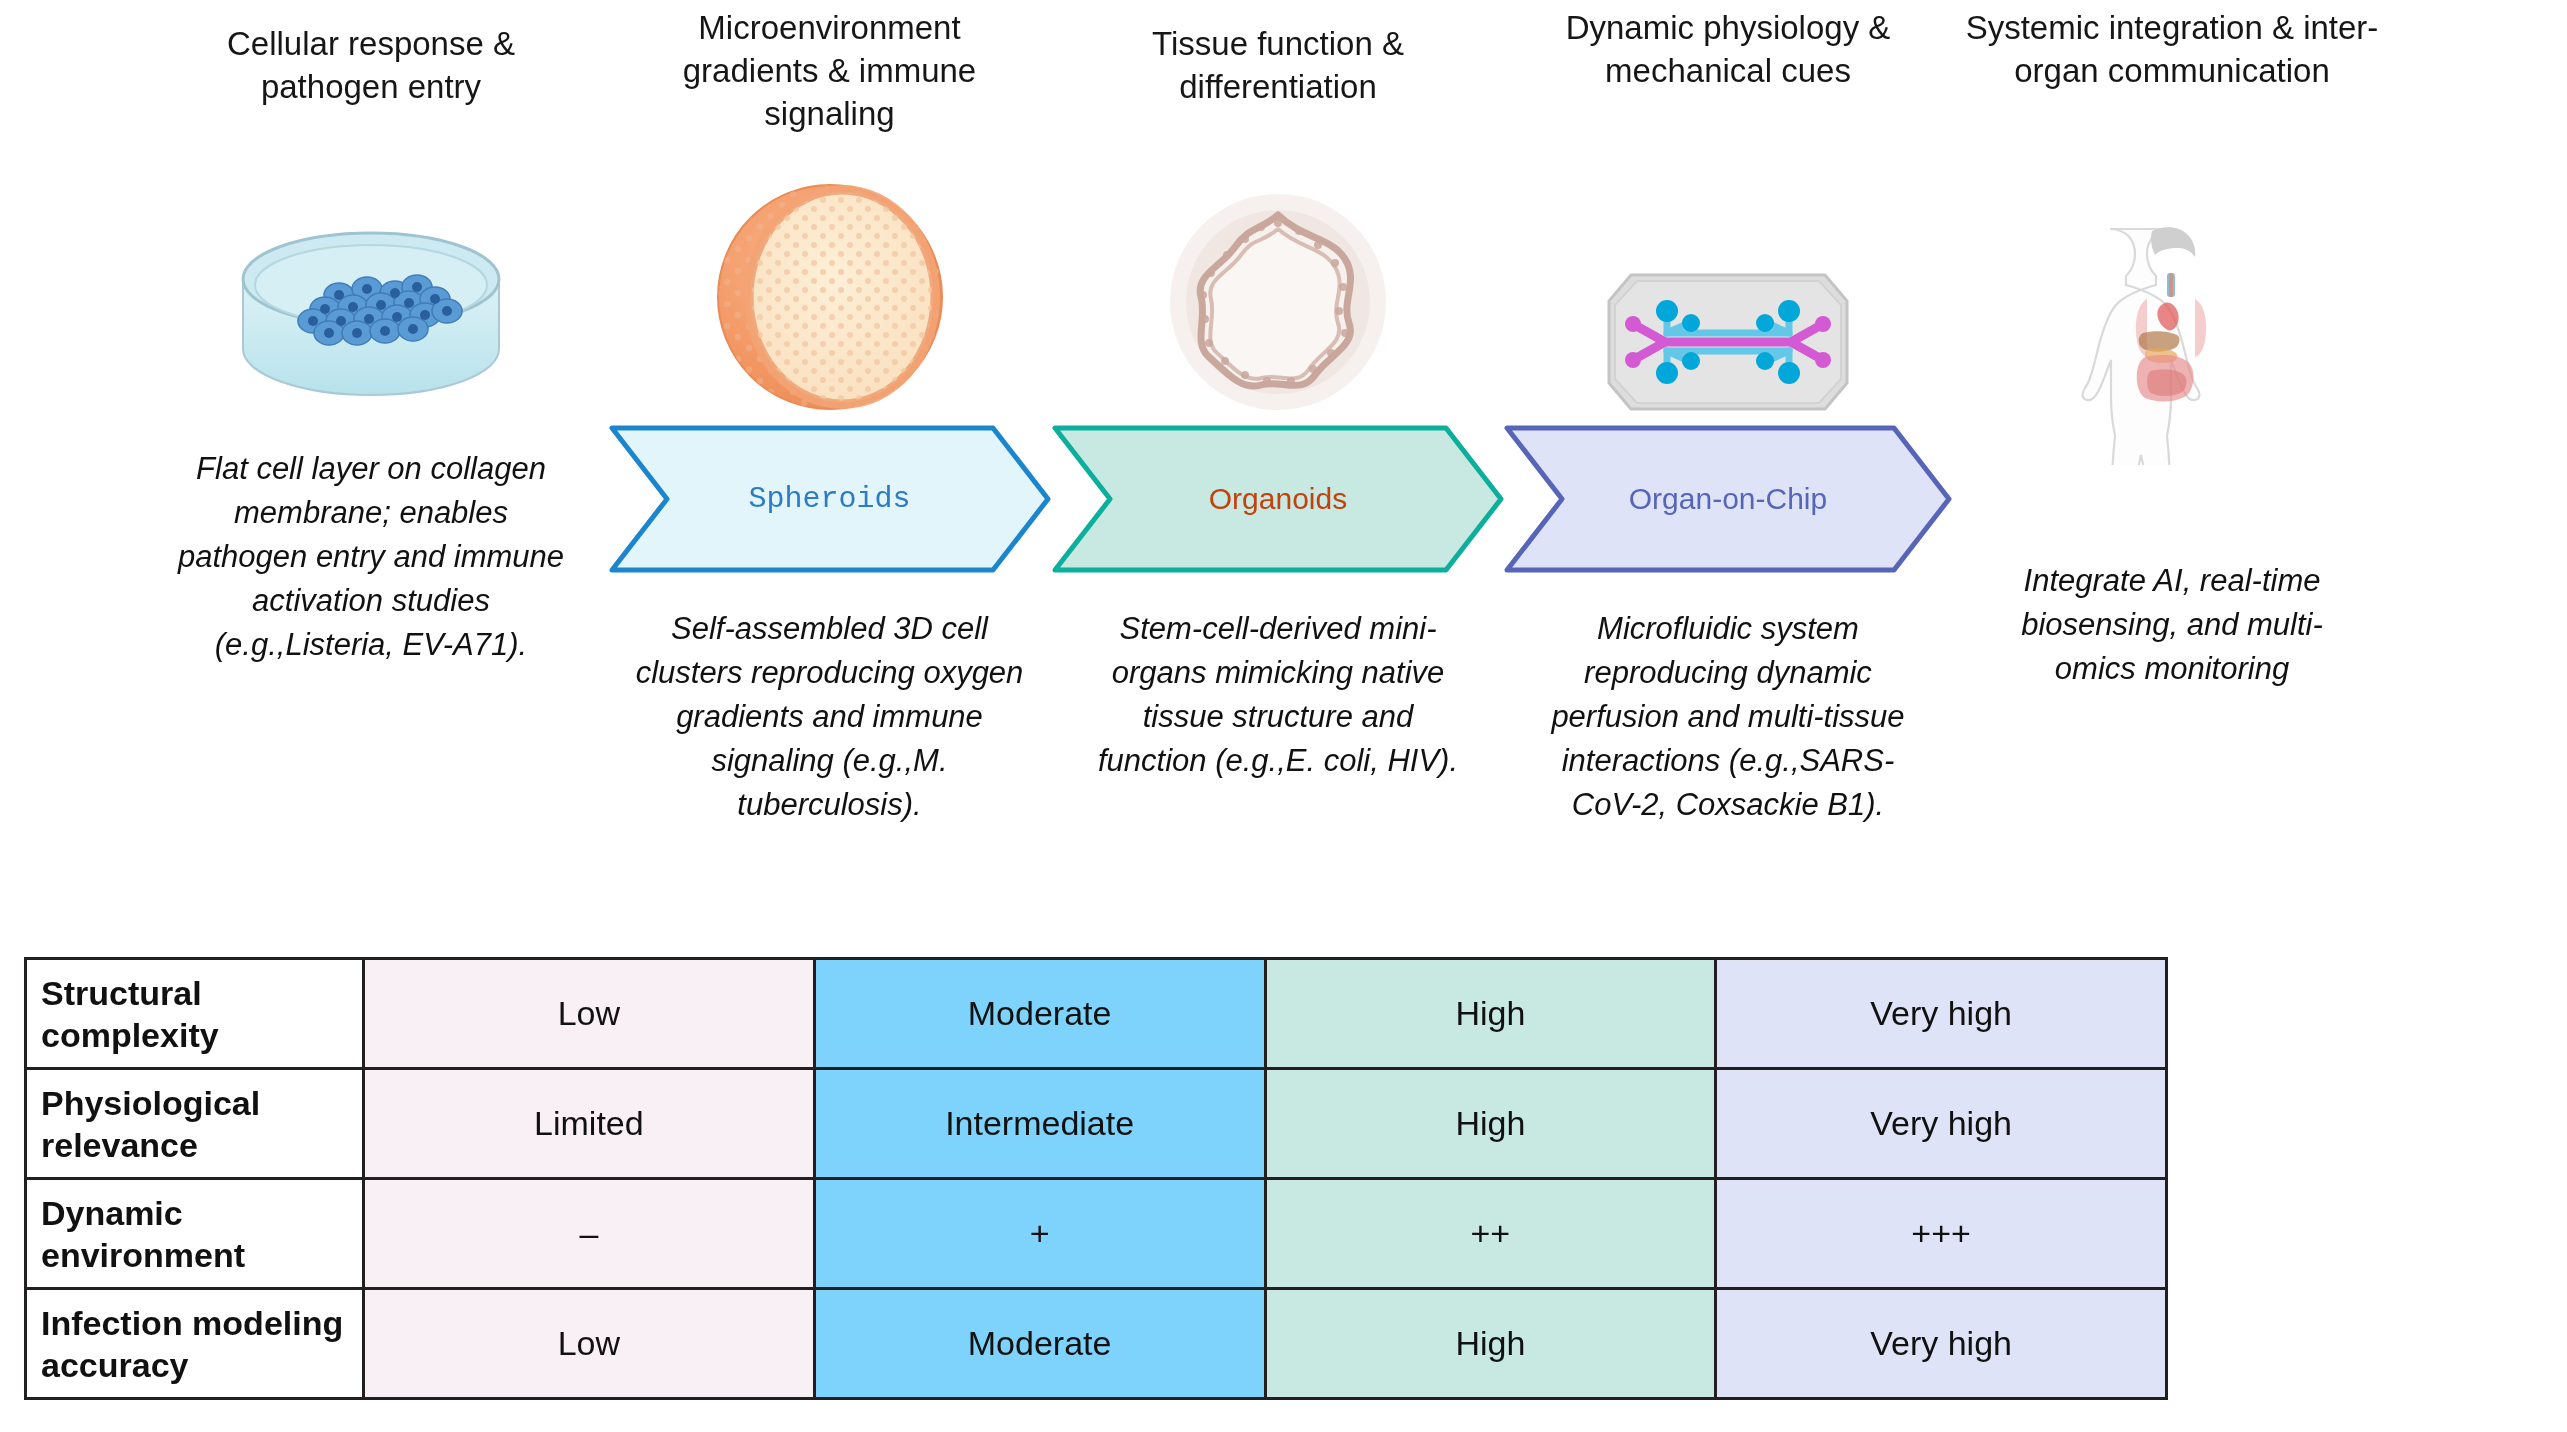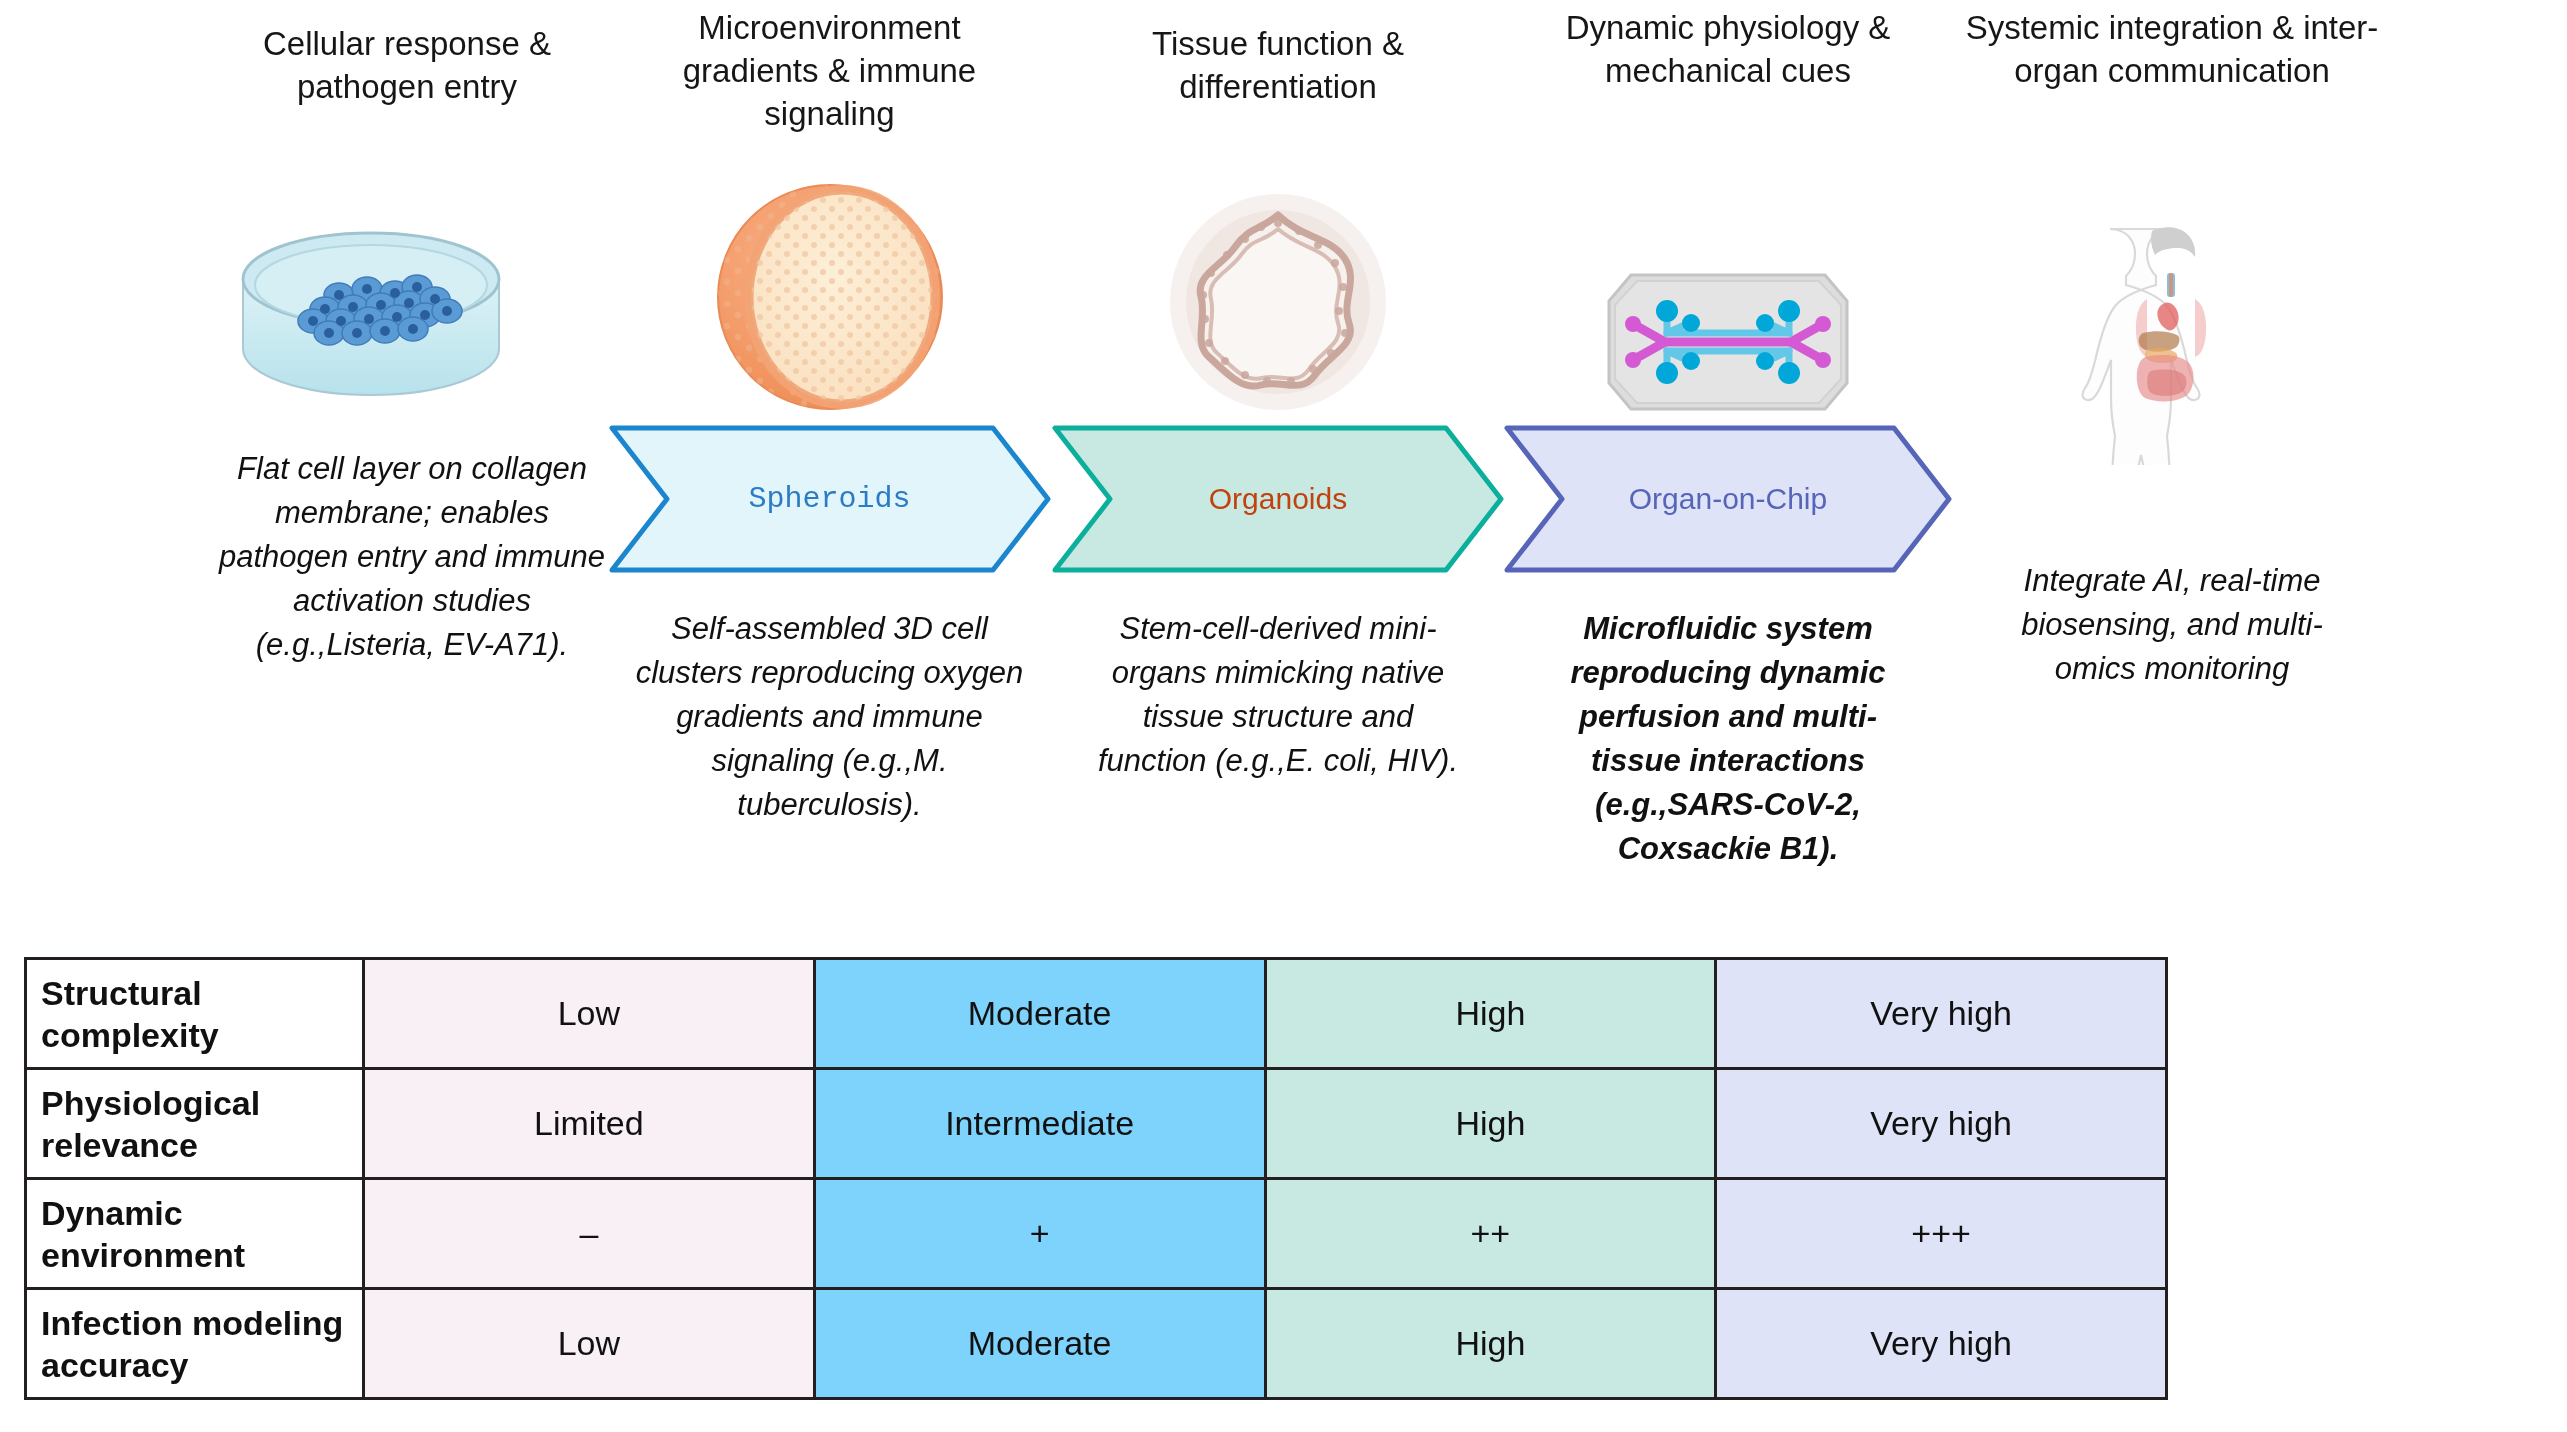--- a/index.html
+++ b/index.html
@@ -24,21 +24,21 @@
     height: 940px;
     display: flex;
     flex-direction: row;
   }
   .col {
     position: relative;
     display: flex;
     flex-direction: column;
     align-items: center;
   }
-  .col-0 { width: 472px; margin-left: 135px; align-items: flex-end; }
+  .col-0 { width: 472px; margin-left: 135px; }
   .col-1 { width: 445px; }
   .col-2 { width: 452px; }
   .col-3 { width: 448px; }
   .col-4 { width: 440px; gap: 48px; }
 
   .col-head {
     font-size: 33px;
     line-height: 43px;
     color: #161616;
     text-align: center;
@@ -86,21 +86,21 @@
     font-size: 31px;
     line-height: 44px;
     font-style: italic;
     color: #111;
     text-align: center;
     padding-top: 22px;
   }
   .col-0 .desc { width: 390px; }
   .col-1 .desc { width: 395px; }
   .col-2 .desc { width: 385px; }
-  .col-3 .desc { width: 365px; font-weight: bold; }
+  .col-3 .desc { width: 365px; }
   .col-4 .desc { width: 340px; padding-top: 38px; }
 
   
   .tbl-wrap {
     position: absolute;
     left: 24px;
     top: 957px;
     width: 2144px;
   }
   table.cmp {

